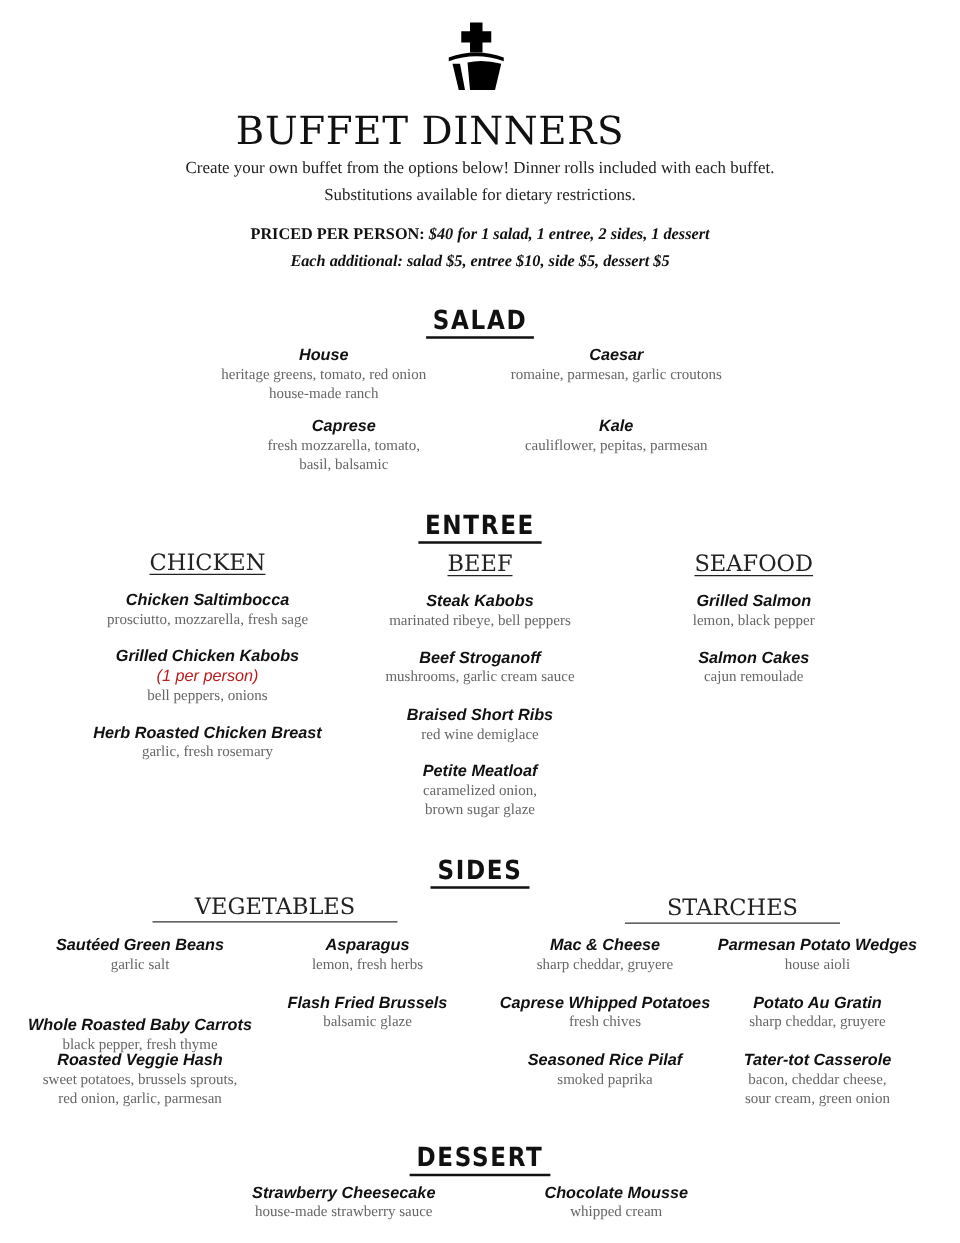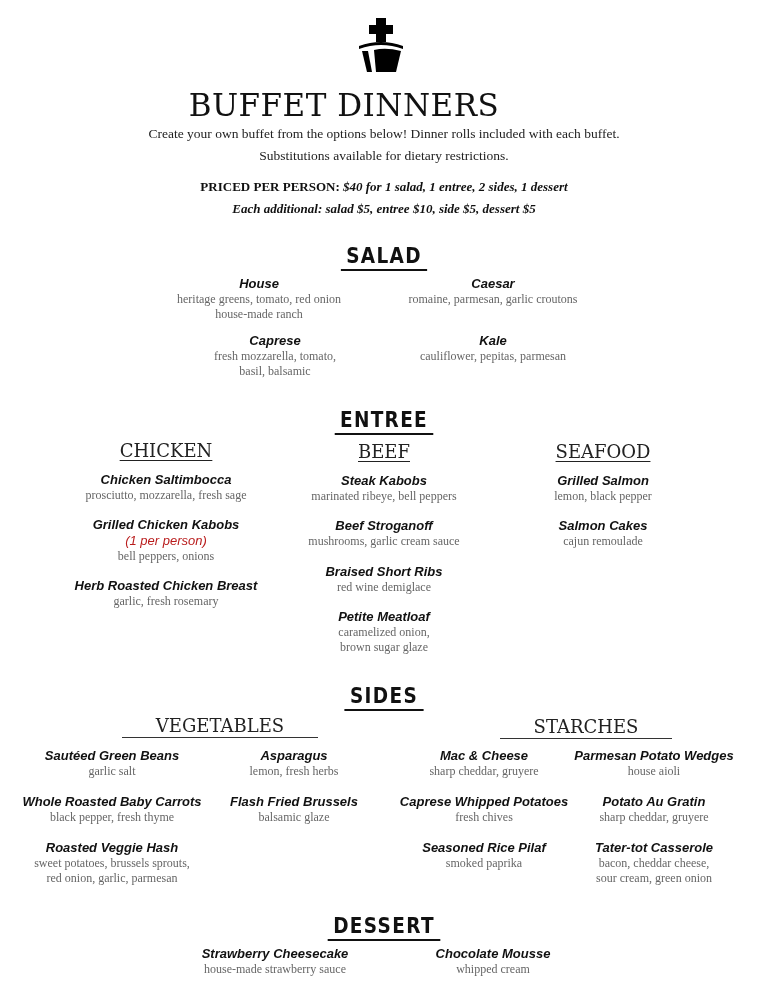--- a/index.html
+++ b/index.html
@@ -119,21 +119,21 @@
 <div class="abs center cat-line" style="left:476px;width:220px;top:716px;"><span class="txt">STARCHES</span></div>
 
 <div class="abs item" style="left:10px;width:204px;top:748px;">
   <div class="item-name">Sautéed Green Beans</div>
   <div class="item-desc">garlic salt</div>
 </div>
 <div class="abs item" style="left:204px;width:180px;top:748px;">
   <div class="item-name">Asparagus</div>
   <div class="item-desc">lemon, fresh herbs</div>
 </div>
-<div class="abs item" style="left:10px;width:204px;top:794px;">
+<div class="abs item" style="left:10px;width:204px;top:812px;">
   <div class="item-name">Whole Roasted Baby Carrots</div>
   <div class="item-desc">black pepper, fresh thyme</div>
 </div>
 <div class="abs item" style="left:204px;width:180px;top:794px;">
   <div class="item-name">Flash Fried Brussels</div>
   <div class="item-desc">balsamic glaze</div>
 </div>
 <div class="abs item" style="left:10px;width:204px;top:840px;">
   <div class="item-name">Roasted Veggie Hash</div>
   <div class="item-desc">sweet potatoes, brussels sprouts,</div>

